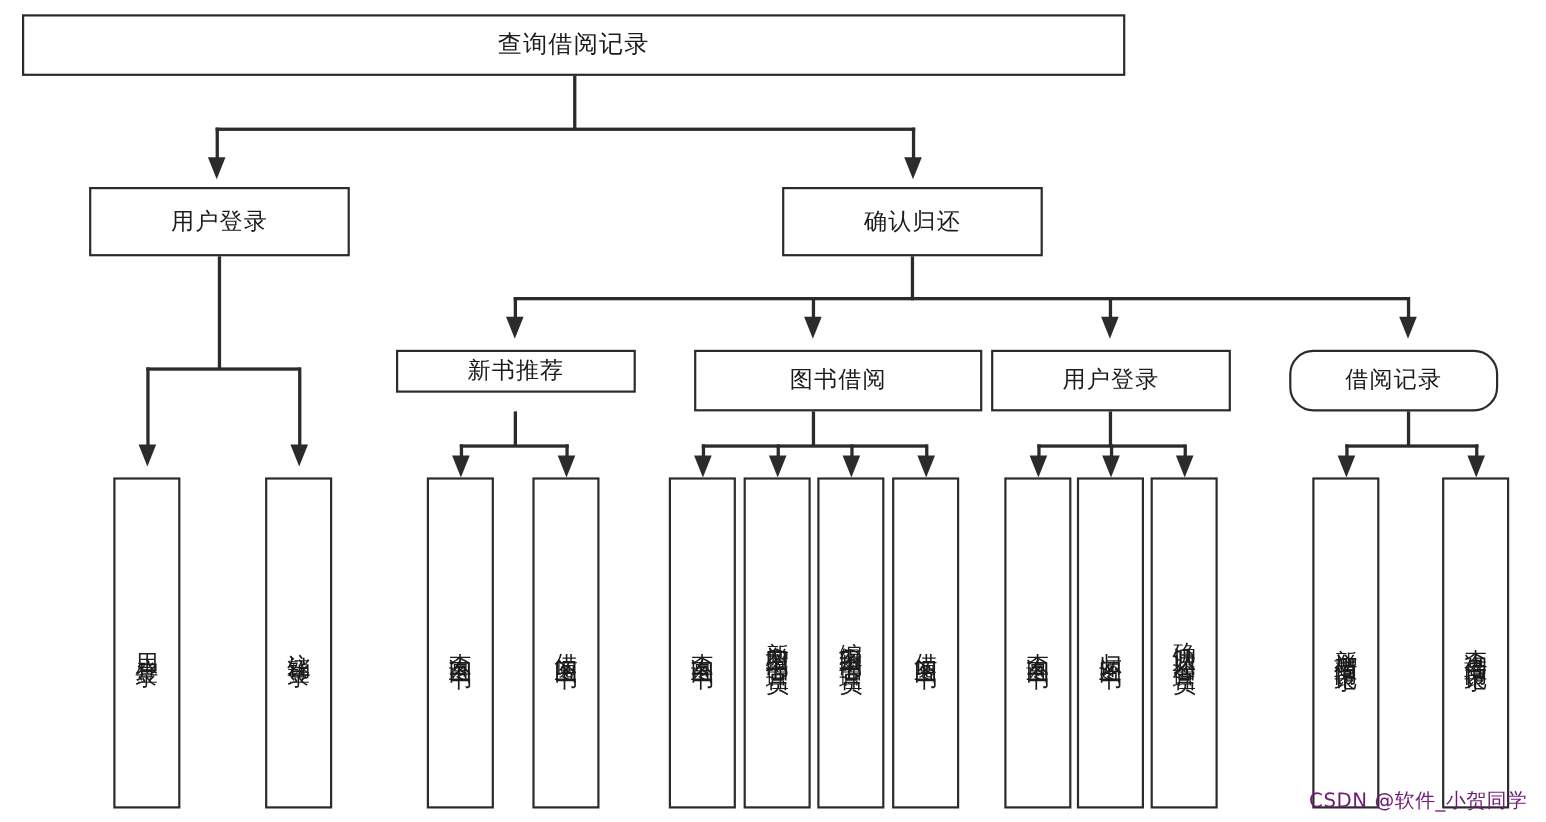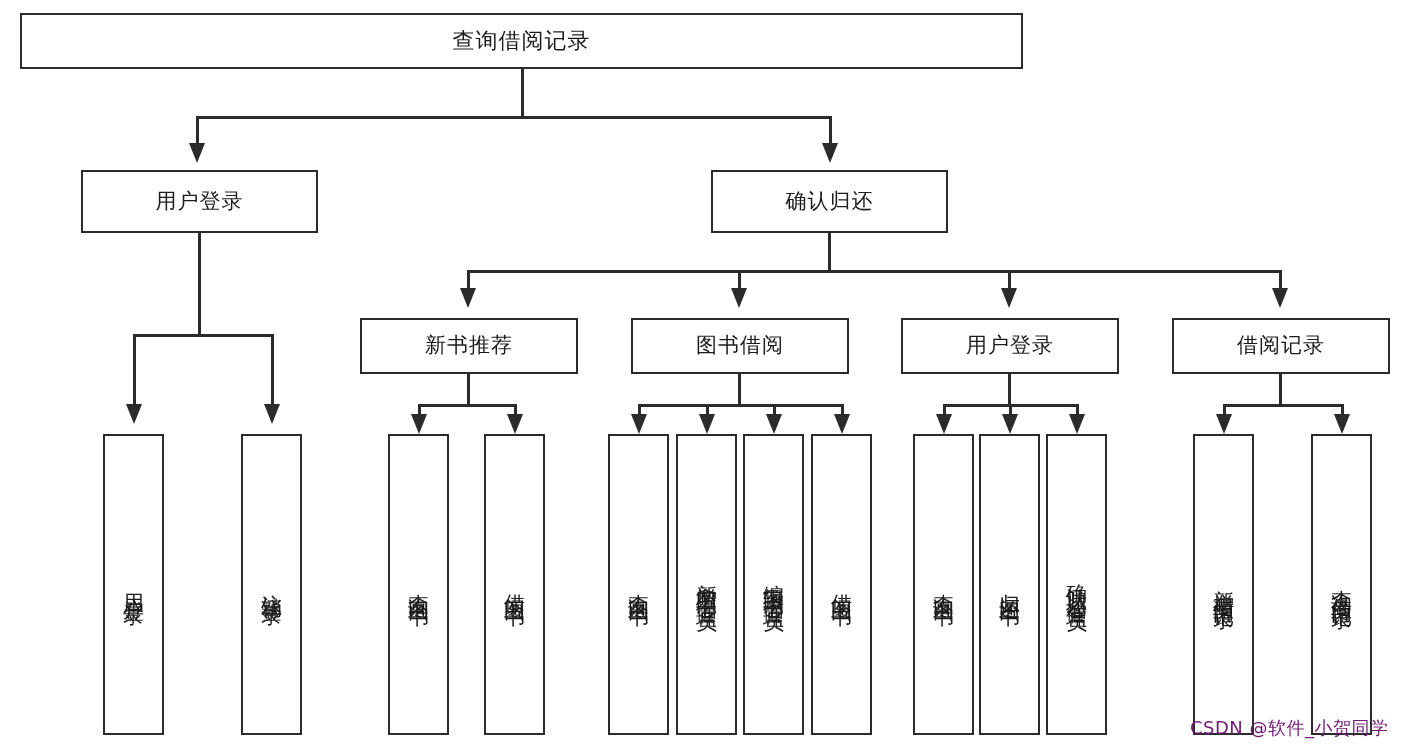--- a/index.html
+++ b/index.html
@@ -103,27 +103,27 @@
   <div class="hline" style="left:467px;top:270px;width:814px;"></div>
   <div class="vline" style="left:467px;top:270px;height:20px;"></div>
   <div class="arrow" style="left:460px;top:288px;"></div>
   <div class="vline" style="left:738px;top:270px;height:20px;"></div>
   <div class="arrow" style="left:731px;top:288px;"></div>
   <div class="vline" style="left:1008px;top:270px;height:20px;"></div>
   <div class="arrow" style="left:1001px;top:288px;"></div>
   <div class="vline" style="left:1279px;top:270px;height:20px;"></div>
   <div class="arrow" style="left:1272px;top:288px;"></div>
 
-  <div class="node horiz" style="left:360px;top:318px;width:218px;height:56px;">新书推荐</div>
+  <div class="node horiz" style="left:360px;top:318px;width:218px;height:39px;">新书推荐</div>
 
-  <div class="node horiz" style="left:631px;top:318px;width:218px;height:56px;">图书借阅</div>
+  <div class="node horiz" style="left:631px;top:318px;width:262px;height:56px;">图书借阅</div>
 
   <div class="node horiz" style="left:901px;top:318px;width:218px;height:56px;">用户登录</div>
 
-  <div class="node horiz" style="left:1172px;top:318px;width:218px;height:56px;">借阅记录</div>
+  <div class="node horiz" style="left:1172px;top:318px;width:190px;height:56px;border-radius:22px;">借阅记录</div>
 
   <div class="vline" style="left:467px;top:374px;height:32px;"></div>
   <div class="hline" style="left:418px;top:404px;width:99px;"></div>
   <div class="vline" style="left:418px;top:404px;height:14px;"></div>
   <div class="arrow" style="left:411px;top:414px;"></div>
   <div class="vline" style="left:514px;top:404px;height:14px;"></div>
   <div class="arrow" style="left:507px;top:414px;"></div>
 
   <div class="vline" style="left:738px;top:374px;height:32px;"></div>
   <div class="hline" style="left:638px;top:404px;width:205px;"></div>

